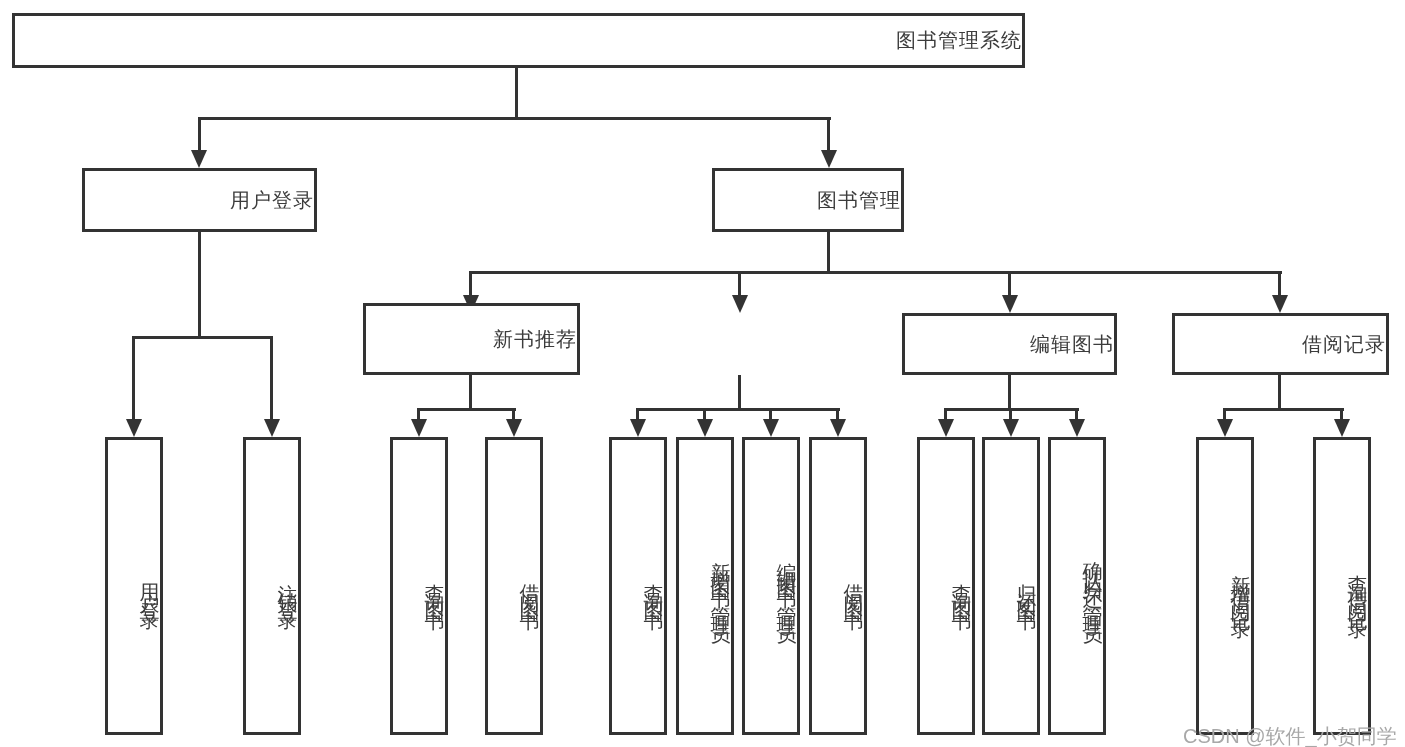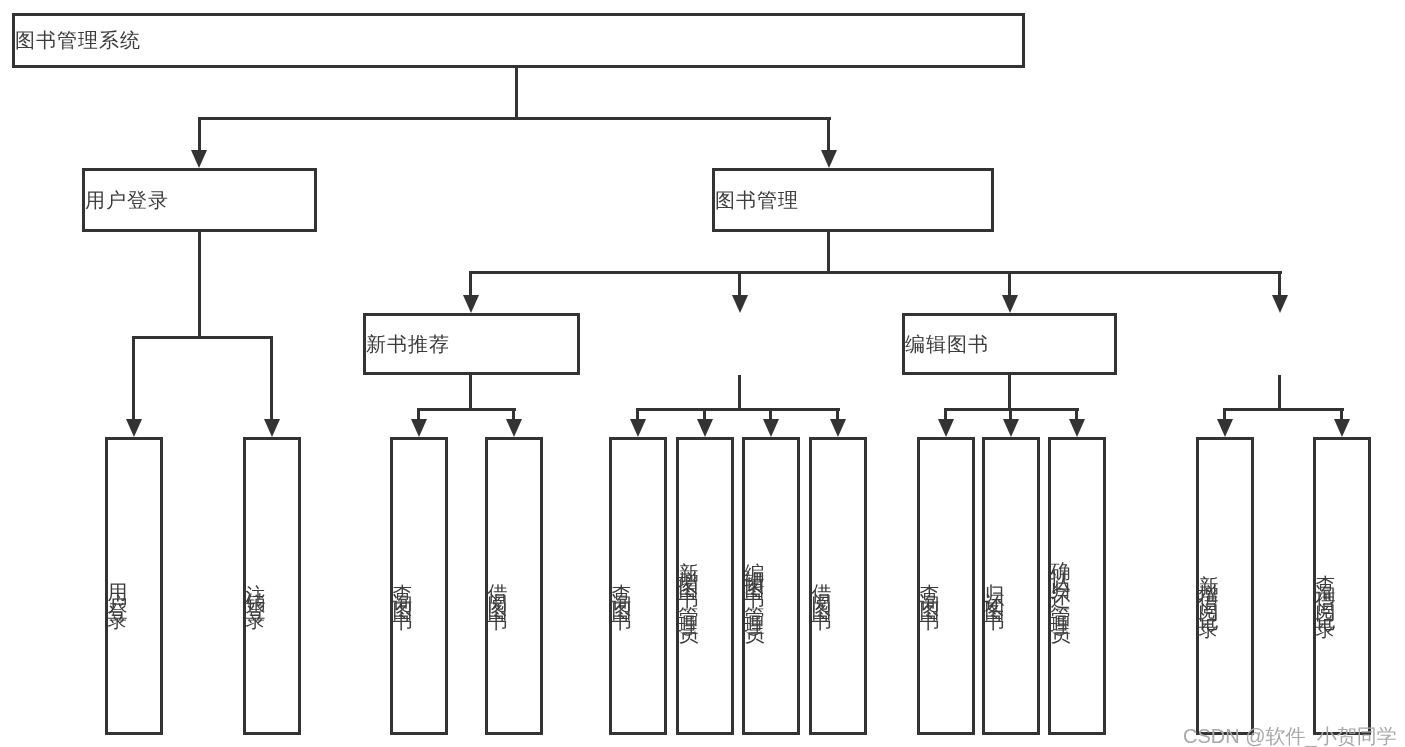--- a/index.html
+++ b/index.html
@@ -12,21 +12,21 @@
     color: var(--text, #3c3c3c);
     overflow: hidden;
   }
   .box {
     position: absolute;
     box-sizing: border-box;
     border: 3px solid var(--line, #333333);
     background: #fff;
     display: flex;
     align-items: center;
-    justify-content: flex-start;
+    justify-content: flex-end;
   }
   .box.h span {
     font-size: 20px;
     letter-spacing: 1px;
     color: var(--text, #3c3c3c);
     white-space: nowrap;
   }
   .box.leaf .vtext {
     writing-mode: vertical-rl;
     text-orientation: mixed;
@@ -120,29 +120,32 @@
   <div class="vline" style="left:1340px;top:408px;height:13px"></div>
   <div class="arr" style="left:1334px;top:419px"></div>
 
   <div class="box h" style="left:12px;top:13px;width:1013px;height:55px">
     <span>图书管理系统</span>
   </div>
 
   <div class="box h" style="left:82px;top:168px;width:235px;height:64px">
     <span>用户登录</span>
   </div>
-  <div class="box h" style="left:712px;top:168px;width:282px;height:64px">
+  <div class="box h" style="left:712px;top:168px;width:192px;height:64px">
     <span>图书管理</span>
   </div>
 
-  <div class="box h" style="left:363px;top:313px;width:217px;height:62px">
+  <div class="box h" style="left:363px;top:303px;width:217px;height:72px">
     <span>新书推荐</span>
   </div>
   <div class="box h" style="left:902px;top:313px;width:215px;height:62px">
     <span>编辑图书</span>
+  </div>
+  <div class="box h" style="left:1172px;top:313px;width:217px;height:62px">
+    <span>借阅记录</span>
   </div>
 
   <div class="box leaf" style="left:105px;top:437px;width:58px;height:298px">
     <span class="vtext">用户登录</span>
   </div>
   <div class="box leaf" style="left:243px;top:437px;width:58px;height:298px">
     <span class="vtext">注销登录</span>
   </div>
   <div class="box leaf" style="left:390px;top:437px;width:58px;height:298px">
     <span class="vtext">查询图书</span>

